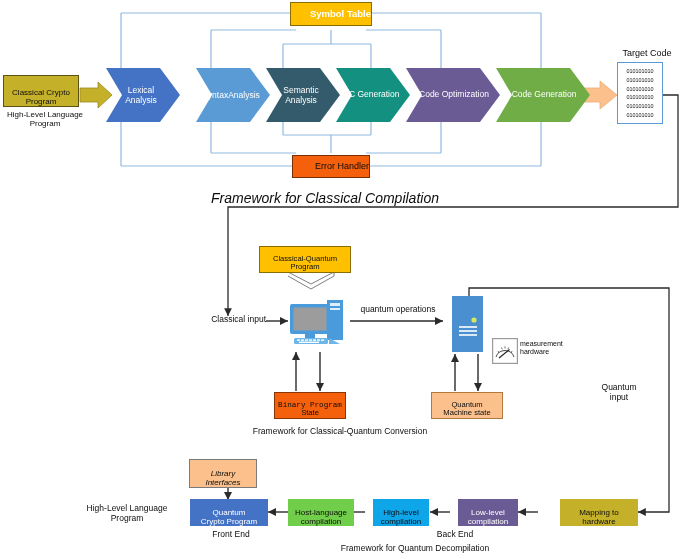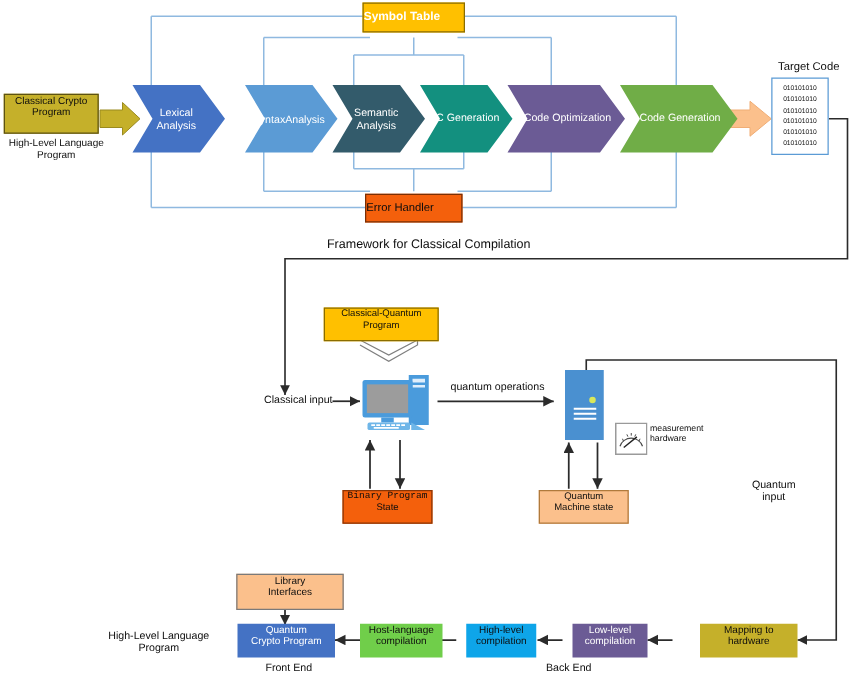--- a/index.html
+++ b/index.html
@@ -1,20 +1,20 @@
 <!DOCTYPE html>
 <html><head>
 <meta charset="utf-8">
 <style>
   html,body{margin:0;padding:0;background:#ffffff;}
   body{font-family:"Liberation Sans", sans-serif;}
   #stage{position:relative;width:685px;height:559px;overflow:hidden;background:#fff;}
   #svgmain{position:absolute;left:0;top:0;width:685px;height:559px;}
   .lbl{position:absolute;color:#0d0d0d;line-height:1.15;text-align:center;}
-  .box{position:absolute;box-sizing:border-box;display:flex;align-items:center;justify-content:flex-start;text-align:center;line-height:1.15;}
+  .box{position:absolute;box-sizing:border-box;display:flex;align-items:center;justify-content:flex-end;text-align:center;line-height:1.15;}
   .chev{position:absolute;display:flex;align-items:center;justify-content:center;text-align:center;color:#fff;line-height:1.15;}
   .wht{color:#ffffff;}
   .blk{color:#0d0d0d;}
 </style>
 </head>
 <body>
 
 <div id="stage">
 
   <svg id="svgmain" viewBox="0 0 685 559">
@@ -156,21 +156,21 @@
     <div id="bits" style="font-family:'Liberation Sans',sans-serif;font-size:5.4px;color:#111;text-align:center;line-height:1.62;">
         <div>010101010</div>
         <div>010101010</div>
         <div>010101010</div>
         <div>010101010</div>
         <div>010101010</div>
         <div>010101010</div>
       </div>
   </div>
 
-  <div class="lbl" style="left:198px;top:190px;width:290px;font-size:10px;">
+  <div class="lbl" style="left:180px;top:190px;width:290px;font-size:14px;font-style:italic;">
     <span>Framework for Classical Compilation</span>
   </div>
 
   <div class="box" style="left:259px;top:246px;width:92px;height:27px;background:#FFC000;border:1.3px solid #8a6d00;flex-direction:column;">
     <span class="blk" style="font-size:7.6px;">Classical-Quantum</span>
     <span class="blk" style="font-size:7.6px;">Program</span>
   </div>
 
   <div class="lbl" style="left:196px;top:315px;width:70px;font-size:8.5px;text-align:right;">
     <span>Classical input</span>
@@ -236,22 +236,25 @@
   <div class="box" style="left:431px;top:392px;width:72px;height:27px;background:#FBC08C;border:1.2px solid #b07a3c;flex-direction:column;">
     <span class="blk" style="font-size:7.6px;">Quantum</span>
     <span class="blk" style="font-size:7.6px;">Machine state</span>
   </div>
 
   <div class="lbl" style="left:582px;top:383px;width:74px;font-size:8.5px;text-align:center;">
     <div>Quantum</div>
     <div>input</div>
   </div>
 
-
-  <div class="box" style="left:189px;top:459px;width:86px;height:29px;background:#FBC08C;border:1.2px solid #7a7a7a;flex-direction:column;">
+  <div class="lbl" style="left:190px;top:427px;width:300px;font-size:8.5px;">
+    <span>Framework for Classical-Quantum Conversion</span>
+  </div>
+
+  <div class="box" style="left:189px;top:459px;width:68px;height:29px;background:#FBC08C;border:1.2px solid #7a7a7a;flex-direction:column;font-style:italic;">
     <span class="blk" style="font-size:8px;">Library</span>
     <span class="blk" style="font-size:8px;">Interfaces</span>
   </div>
 
   <div class="lbl" style="left:72px;top:504px;width:110px;font-size:8.5px;">
     <div>High-Level Language</div>
     <div>Program</div>
   </div>
 
   <div class="box" style="left:190px;top:499px;width:78px;height:27px;background:#4472C4;flex-direction:column;">
@@ -278,14 +281,17 @@
     <span class="blk" style="font-size:8px;">Mapping to</span>
     <span class="blk" style="font-size:8px;">hardware</span>
   </div>
 
   <div class="lbl" style="left:196px;top:530px;width:70px;font-size:8.5px;">
     <span>Front End</span>
   </div>
   <div class="lbl" style="left:420px;top:530px;width:70px;font-size:8.5px;">
     <span>Back End</span>
   </div>
+  <div class="lbl" style="left:270px;top:544px;width:290px;font-size:8.5px;">
+    <span>Framework for Quantum Decompilation</span>
+  </div>
 
 </div>
 
 </body></html>

